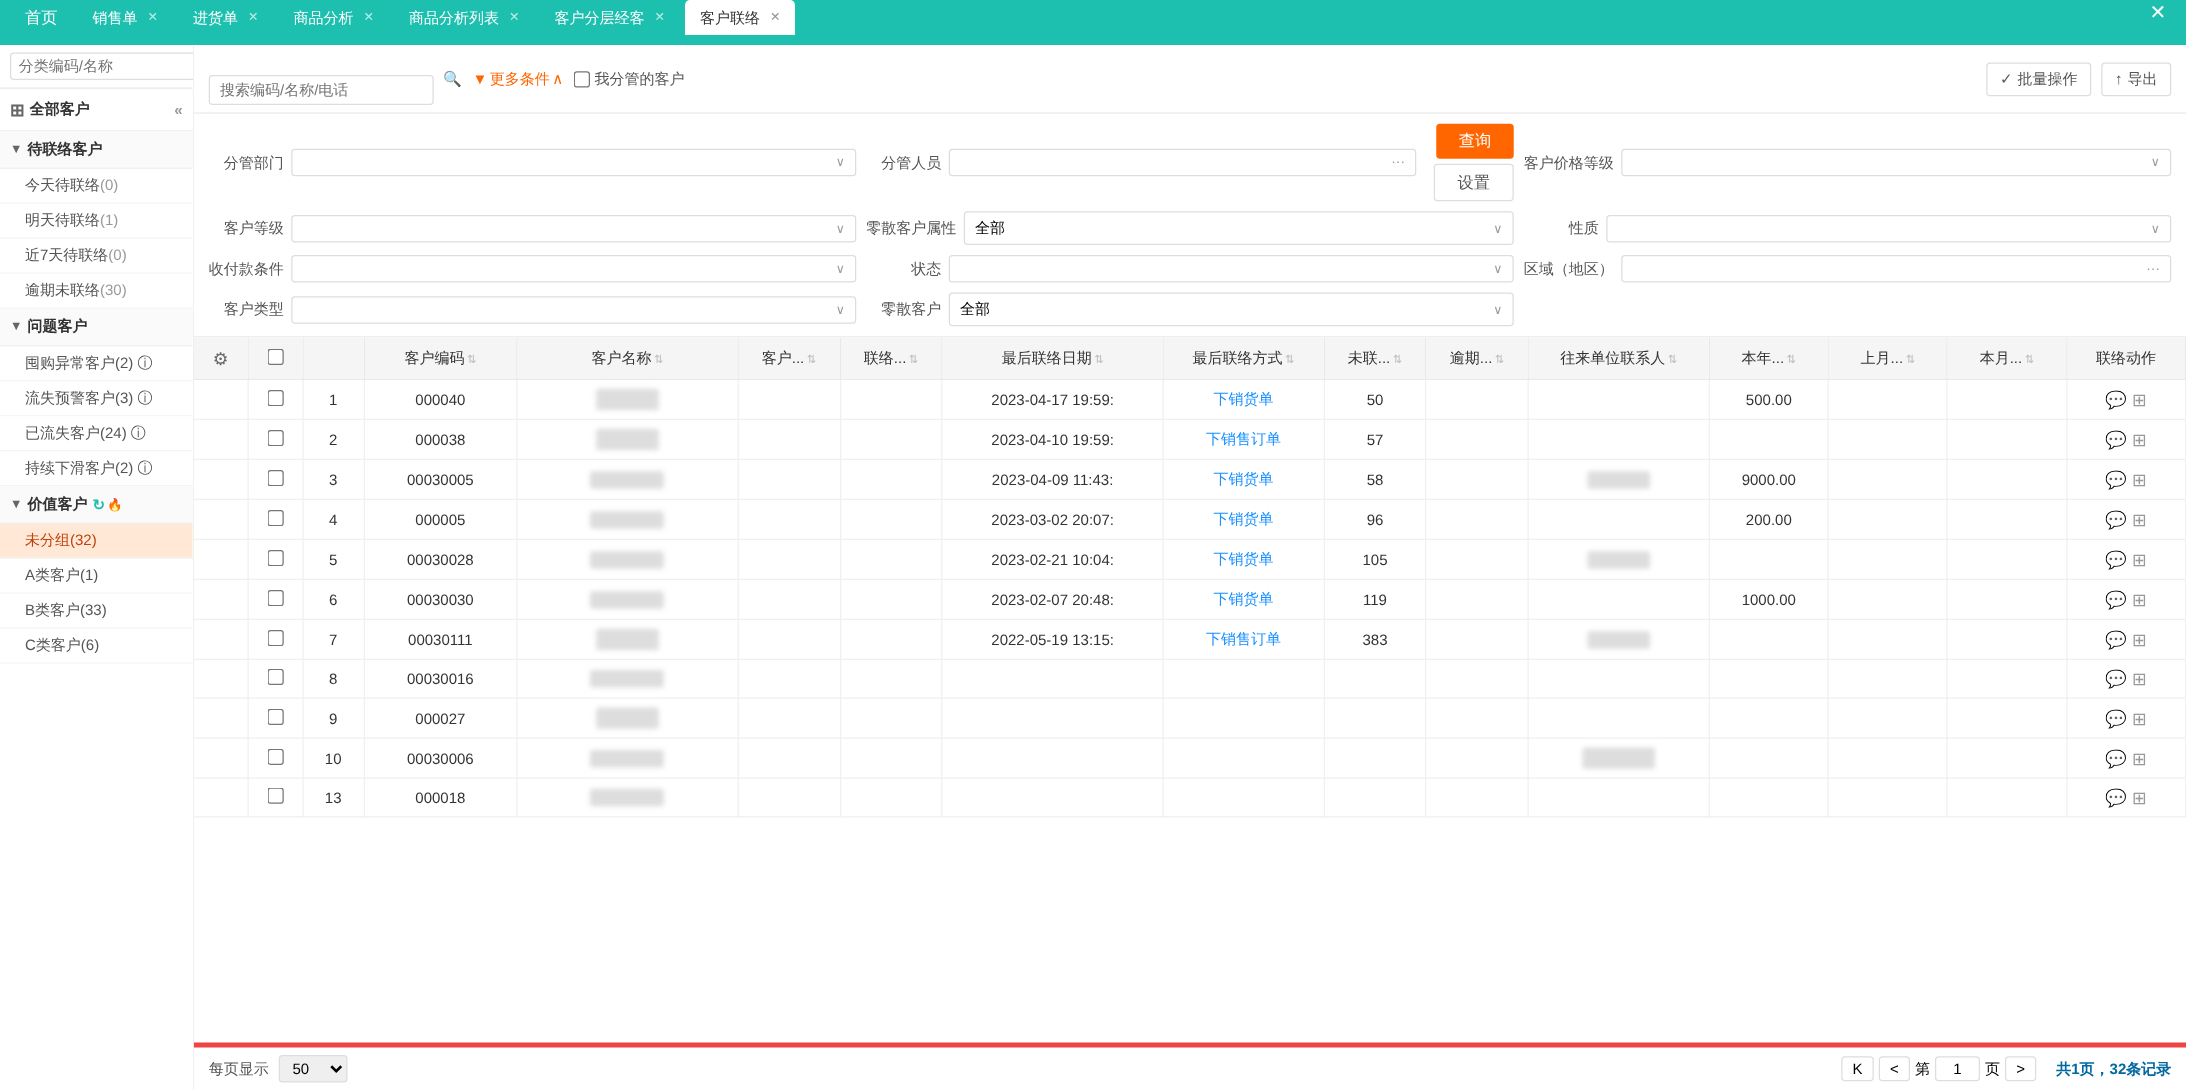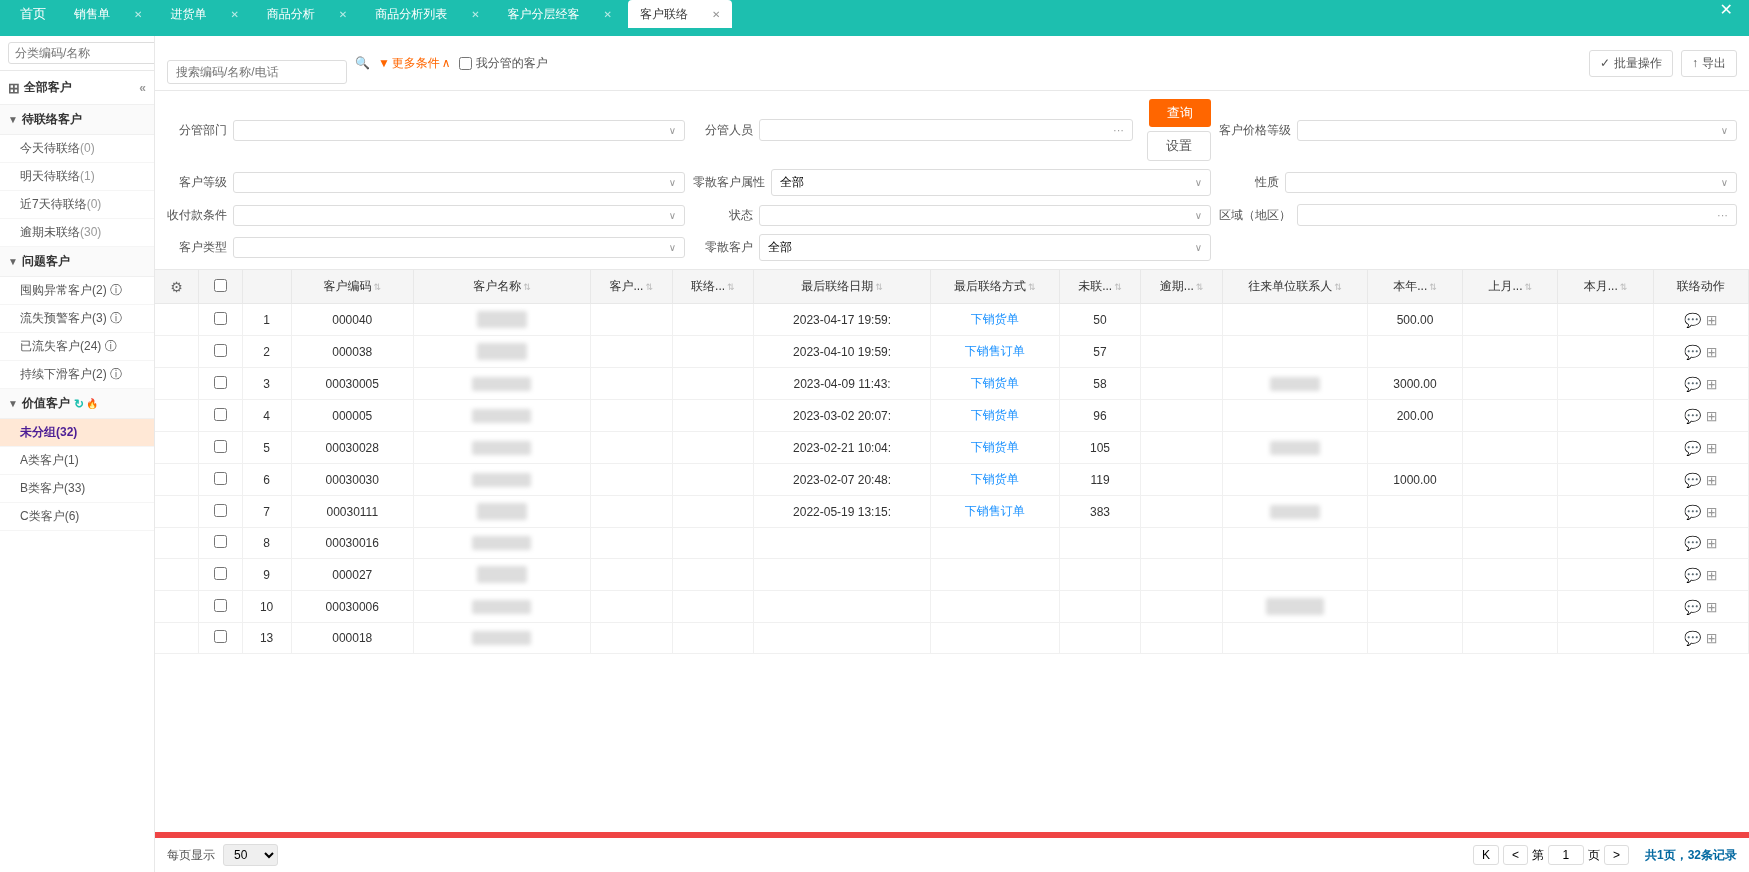--- a/index.html
+++ b/index.html
@@ -1,40 +1,40 @@
 <!DOCTYPE html>
 <html><head>
   <meta charset="utf-8">
   <style>
     * { box-sizing: border-box; margin: 0; padding: 0; font-family: 'Microsoft YaHei', Arial, sans-serif; font-size: 12px; }
     body { background: #f5f5f5; overflow: hidden; }
 
     
     .top-nav { display: flex; background: #1dbfaf; height: 36px; padding: 0 8px; gap: 4px; }
-    .nav-tab { display: flex; align-items: center; padding: 0 12px; height: 28px; color: #fff; cursor: pointer; border-radius: 4px 4px 0 0; font-size: 13px; gap: 20px; white-space: nowrap; }
+    .nav-tab { display: flex; align-items: center; padding: 0 12px; height: 28px; color: #fff; cursor: pointer; border-radius: 4px 4px 0 0; font-size: 13px; gap: 4px; white-space: nowrap; }
     .nav-tab.active { background: #fff; color: #333; }
     .nav-tab .close-x { font-size: 10px; color: inherit; opacity: 0.7; margin-left: 4px; cursor: pointer; }
     .nav-tab.active .close-x { color: #666; }
     .nav-home { color: #fff; padding: 0 12px; height: 28px; display: flex; align-items: center; cursor: pointer; font-size: 13px; }
     .top-right-close { margin-left: auto; color: #fff; cursor: pointer; font-size: 16px; padding: 0 8px; }
 
     
     .main-layout { display: flex; height: calc(100vh - 36px); border-radius: 29px; }
 
     
     .sidebar { width: 155px; background: #fff; border-right: 1px solid #e8e8e8; display: flex; flex-direction: column; overflow-y: auto; flex-shrink: 0; }
     .sidebar-search { padding: 6px 8px; border-bottom: 1px solid #e8e8e8; display: flex; align-items: center; gap: 4px; }
     .sidebar-search input { flex: 1; border: 1px solid #ddd; border-radius: 3px; padding: 3px 6px; font-size: 12px; outline: none; }
     .sidebar-all-customers { display: flex; align-items: center; padding: 8px 8px; font-weight: bold; color: #333; cursor: pointer; gap: 4px; border-bottom: 1px solid #f0f0f0; }
     .sidebar-all-customers .grid-icon { font-size: 14px; color: #666; }
     .sidebar-all-customers .collapse-icon { margin-left: auto; color: #999; font-size: 12px; }
     .sidebar-group-header { display: flex; align-items: center; padding: 6px 8px; color: #333; font-weight: bold; cursor: pointer; background: #fafafa; border-bottom: 1px solid #f0f0f0; }
     .sidebar-group-header .arrow { color: #666; margin-right: 4px; font-size: 10px; }
     .sidebar-item { padding: 5px 8px 5px 20px; cursor: pointer; color: #555; border-bottom: 1px solid #f5f5f5; white-space: nowrap; overflow: hidden; text-overflow: ellipsis; }
-    .sidebar-item.active { background: #ffe8d6; color: #4c1d95; font-weight: bold; }
+    .sidebar-item.active { background: #ffe8d6; color: #c2410c; font-weight: normal; }
     .sidebar-count { color: #999; }
 
     
     .content-area { flex: 1; display: flex; flex-direction: column; overflow: hidden; background: #f5f5f5; }
 
     
     .filter-bar { background: #fff; padding: 6px 12px; display: flex; align-items: center; gap: 8px; border-bottom: 1px solid #e8e8e8; }
     .filter-search-input { border: 1px solid #ddd; border-radius: 3px; padding: 4px 8px; width: 180px; outline: none; font-size: 12px; margin-top: 18px; }
     .filter-search-icon { color: #1dbfaf; cursor: pointer; }
     .filter-more { color: #ff6600; cursor: pointer; display: flex; align-items: center; gap: 2px; }
@@ -71,21 +71,21 @@
     .col-last-method { width: 90px; }
     .col-no-contact { width: 60px; }
     .col-overdue { width: 60px; }
     .col-unit-contact { width: 90px; }
     .col-year { width: 70px; }
     .col-last-month { width: 70px; }
     .col-this-month { width: 70px; }
     .col-action { width: 70px; }
 
     
-    .table-footer { background: #fff; border-top: 6px solid #ef4444; padding: 6px 12px; display: flex; align-items: center; gap: 8px; }
+    .table-footer { background: #fff; border-top: 4px solid #ef4444; padding: 6px 12px; display: flex; align-items: center; gap: 8px; }
     .footer-label { color: #555; }
     .footer-page-size { border: 1px solid #ddd; border-radius: 3px; padding: 2px 6px; font-size: 12px; }
     .footer-nav { display: flex; align-items: center; gap: 4px; margin-left: auto; }
     .footer-nav button { border: 1px solid #ddd; background: #fff; padding: 2px 8px; border-radius: 3px; cursor: pointer; font-size: 12px; }
     .footer-page-input { border: 1px solid #ddd; border-radius: 3px; padding: 2px 6px; width: 36px; text-align: center; font-size: 12px; }
     .footer-total { color: #0369a1; margin-left: 8px; font-weight: bold; }
 
     .settings-icon { cursor: pointer; color: #666; font-size: 14px; }
     .action-icons { display: flex; align-items: center; gap: 4px; justify-content: center; }
     .action-icon { color: #999; cursor: pointer; font-size: 14px; }
@@ -384,21 +384,21 @@
       <td>3</td>
       <td>00030005</td>
       <td><span style="background:#ddd;color:transparent;filter:blur(2px);border-radius:2px;display:inline-block;min-width:50px;padding:0 4px;">██████</span></td>
       <td></td>
       <td></td>
       <td>2023-04-09 11:43:</td>
       <td><a class="link-cell">下销货单</a></td>
       <td>58</td>
       <td></td>
       <td><span style="background:#ddd;color:transparent;filter:blur(2px);border-radius:2px;display:inline-block;min-width:50px;padding:0 4px;">██</span></td>
-      <td>3000.00</td>
+      <td>9000.00</td>
       <td></td>
       <td></td>
       <td>
         <div class="action-icons">
           <span class="action-icon" title="消息">💬</span>
           <span class="action-icon" title="更多">⊞</span>
         </div>
       </td>
     </tr>
             <tr>

